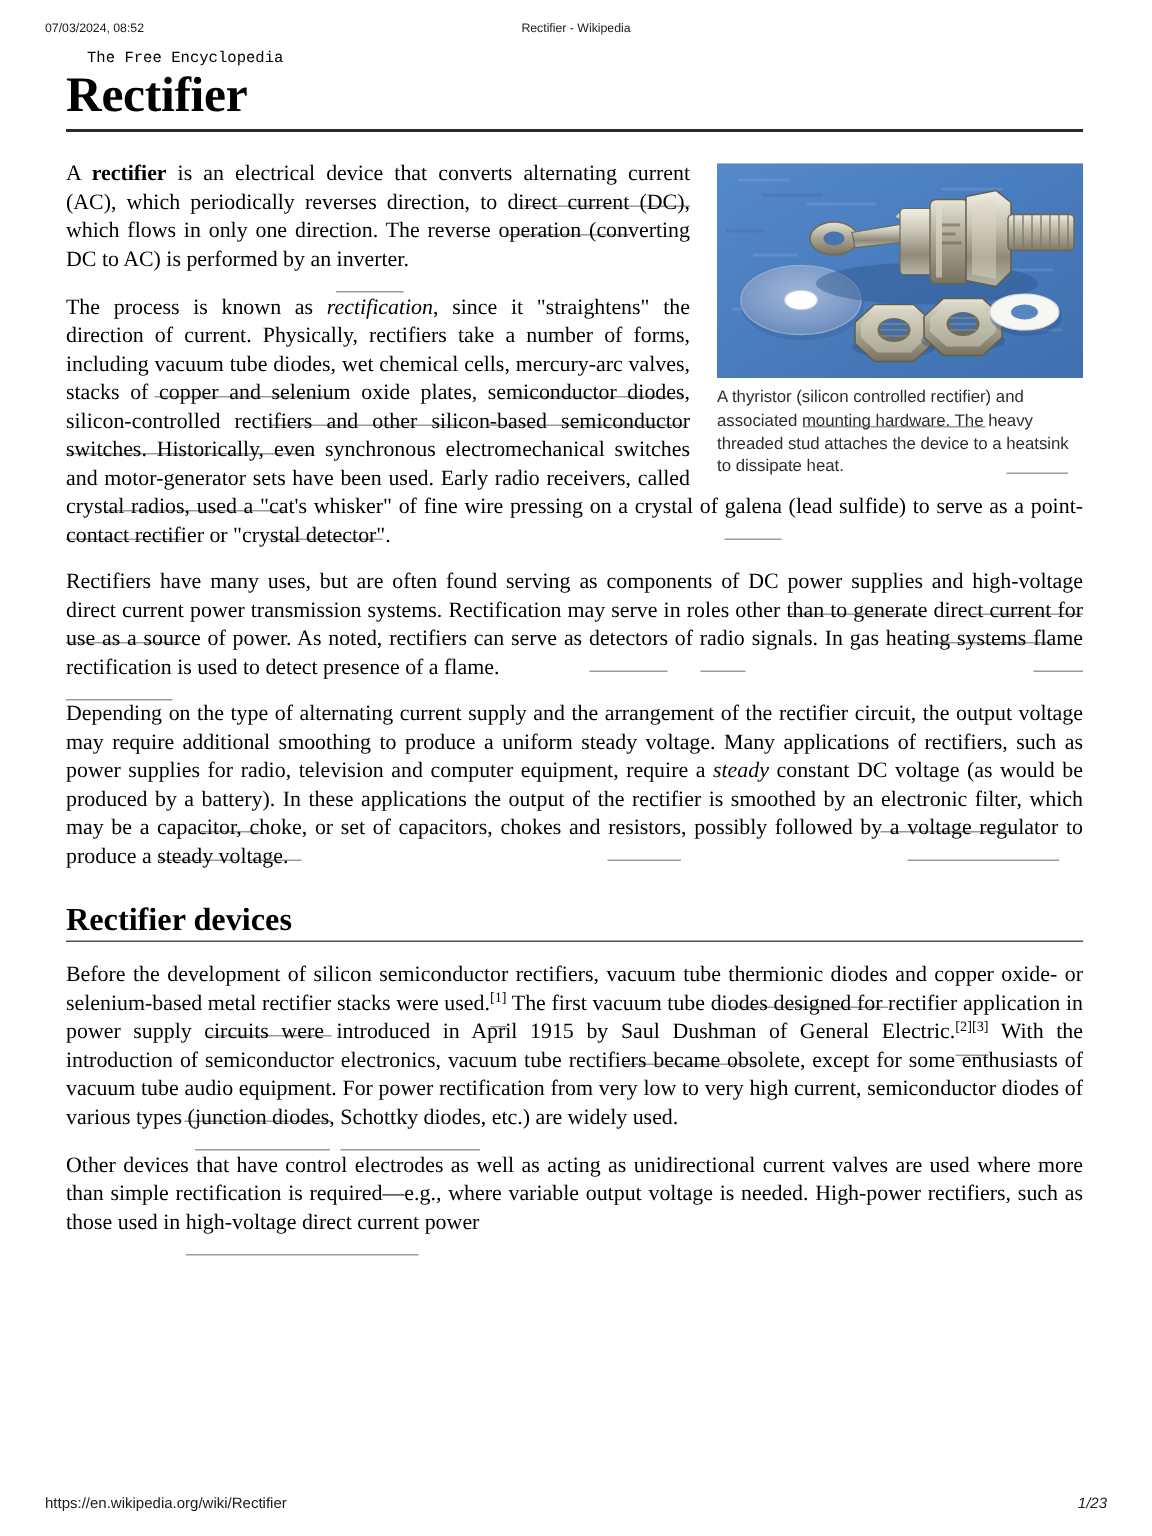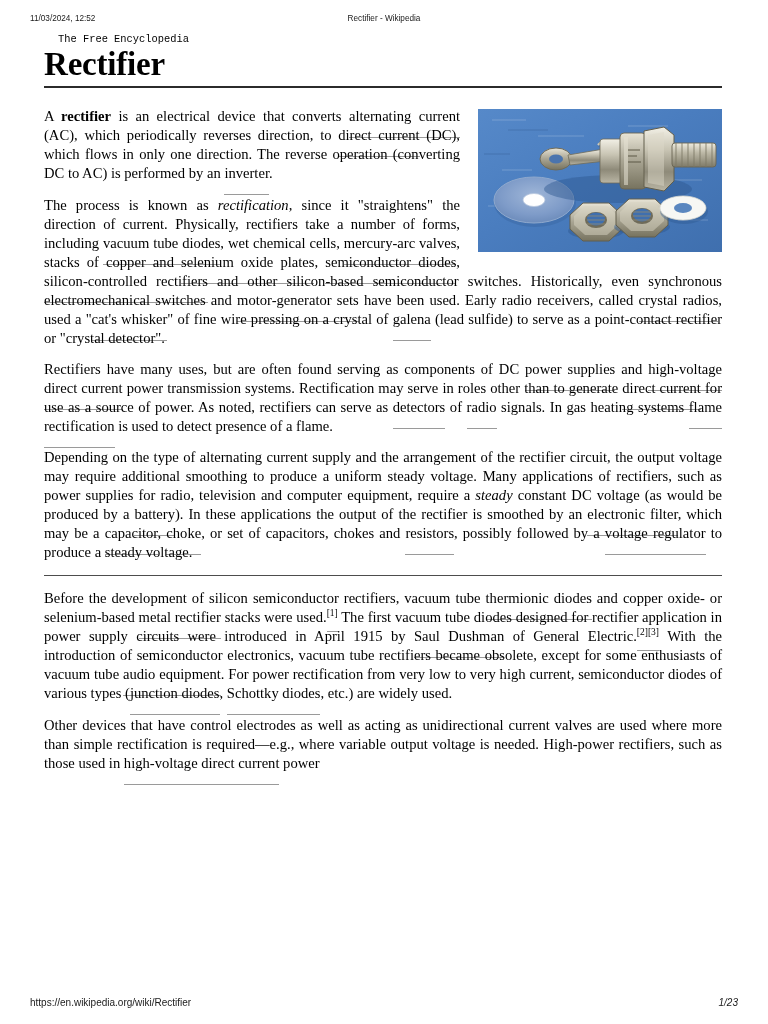--- a/index.html
+++ b/index.html
@@ -174,21 +174,21 @@
     position: absolute;
     right: 30px;
     top: 0;
     font-style: italic;
   }
 </style>
 </head>
 <body>
 
 <div class="print-header">
-  <span class="ph-left">11/03/2024, 12:52</span>
+  <span class="ph-left">07/03/2024, 08:52</span>
   <span class="ph-center">Rectifier - Wikipedia</span>
 </div>
 
 <div class="page">
 
   <div class="wordmark">
     <div class="wm-sub">The Free Encyclopedia</div>
   </div>
 
   <h1 class="article-title">Rectifier</h1>
@@ -310,35 +310,39 @@
               <line x1="-9" y1="-1" x2="9" y2="-1"></line>
               <line x1="-9" y1="3" x2="9" y2="3"></line>
           </g>
         </g>
 
         <ellipse cx="206" cy="102" rx="24" ry="13" fill="#2d578f" opacity="0.4"></ellipse>
         <ellipse cx="205" cy="99" rx="23" ry="12" fill="#f7f7f4" stroke="#d9d9d2" stroke-width="0.8"></ellipse>
         <ellipse cx="205" cy="99" rx="9" ry="5" fill="#5a86bf"></ellipse>
       </svg>
     </div>
+    <figcaption>
+      <span>A thyristor (<a class="wlink" href="#">silicon controlled rectifier</a>) and associated mounting hardware. The heavy threaded stud attaches the device to a <a class="wlink" href="#">heatsink</a> to dissipate heat.</span>
+    </figcaption>
   </figure>
 
   <p class="body">
     <span>A <span class="bold">rectifier</span> is an electrical device that converts <a class="wlink" href="#">alternating current</a> (AC), which periodically reverses direction, to <a class="wlink" href="#">direct current</a> (DC), which flows in only one direction. The reverse operation (converting DC to AC) is performed by an <a class="wlink" href="#">inverter</a>.</span>
   </p>
   <p class="body">
     <span>The process is known as <span class="ital">rectification</span>, since it "straightens" the direction of current. Physically, rectifiers take a number of forms, including <a class="wlink" href="#">vacuum tube diodes</a>, wet chemical cells, <a class="wlink" href="#">mercury-arc valves</a>, stacks of copper and <a class="wlink" href="#">selenium oxide plates</a>, <a class="wlink" href="#">semiconductor diodes</a>, <a class="wlink" href="#">silicon-controlled rectifiers</a> and other silicon-based semiconductor switches. Historically, even synchronous electromechanical switches and <a class="wlink" href="#">motor-generator sets</a> have been used. Early radio receivers, called <a class="wlink" href="#">crystal radios</a>, used a "<a class="wlink" href="#">cat's whisker</a>" of fine wire pressing on a crystal of <a class="wlink" href="#">galena</a> (lead sulfide) to serve as a point-contact rectifier or "crystal detector".</span>
   </p>
   <p class="body">
     <span>Rectifiers have many uses, but are often found serving as components of DC <a class="wlink" href="#">power supplies</a> and <a class="wlink" href="#">high-voltage direct current</a> power transmission systems. Rectification may serve in roles other than to generate <a class="wlink" href="#">direct current</a> for use as a source of power. As noted, rectifiers can serve as <a class="wlink" href="#">detectors</a> of <a class="wlink" href="#">radio</a> signals. In gas heating systems <a class="wlink" href="#">flame rectification</a> is used to detect presence of a flame.</span>
   </p>
   <p class="body">
     <span>Depending on the type of alternating current supply and the arrangement of the rectifier circuit, the output voltage may require additional smoothing to produce a uniform steady voltage. Many applications of rectifiers, such as power supplies for radio, television and computer equipment, require a <span class="ital">steady</span> constant DC voltage (as would be produced by a <a class="wlink" href="#">battery</a>). In these applications the output of the rectifier is smoothed by an <a class="wlink" href="#">electronic filter</a>, which may be a <a class="wlink" href="#">capacitor</a>, <a class="wlink" href="#">choke</a>, or set of capacitors, chokes and <a class="wlink" href="#">resistors</a>, possibly followed by a <a class="wlink" href="#">voltage regulator</a> to produce a steady voltage.</span>
   </p>
 
+  <h2 class="section-title">Rectifier devices</h2>
   <div class="section-rule"></div>
 
   <p class="body">
     <span>Before the development of silicon semiconductor rectifiers, vacuum tube <a class="wlink" href="#">thermionic diodes</a> and copper oxide- or selenium-based <a class="wlink" href="#">metal rectifier</a> stacks were used.<sup class="cite"><a class="wlink" href="#">[1]</a></sup> The first vacuum tube diodes designed for rectifier application in power supply circuits were introduced in April 1915 by <a class="wlink" href="#">Saul Dushman</a> of General Electric.<sup class="cite"><a class="wlink" href="#">[2]</a></sup><sup class="cite"><a class="wlink" href="#">[3]</a></sup> With the introduction of semiconductor electronics, vacuum tube rectifiers became obsolete, except for some enthusiasts of vacuum tube <a class="wlink" href="#">audio equipment</a>. For power rectification from very low to very high current, semiconductor diodes of various types (<a class="wlink" href="#">junction diodes</a>, <a class="wlink" href="#">Schottky diodes</a>, etc.) are widely used.</span>
   </p>
   <p class="body last">
     <span>Other devices that have control electrodes as well as acting as unidirectional current valves are used where more than simple rectification is required—e.g., where variable output voltage is needed. High-power rectifiers, such as those used in <a class="wlink" href="#">high-voltage direct current</a> power</span>
   </p>
 
 </div>

